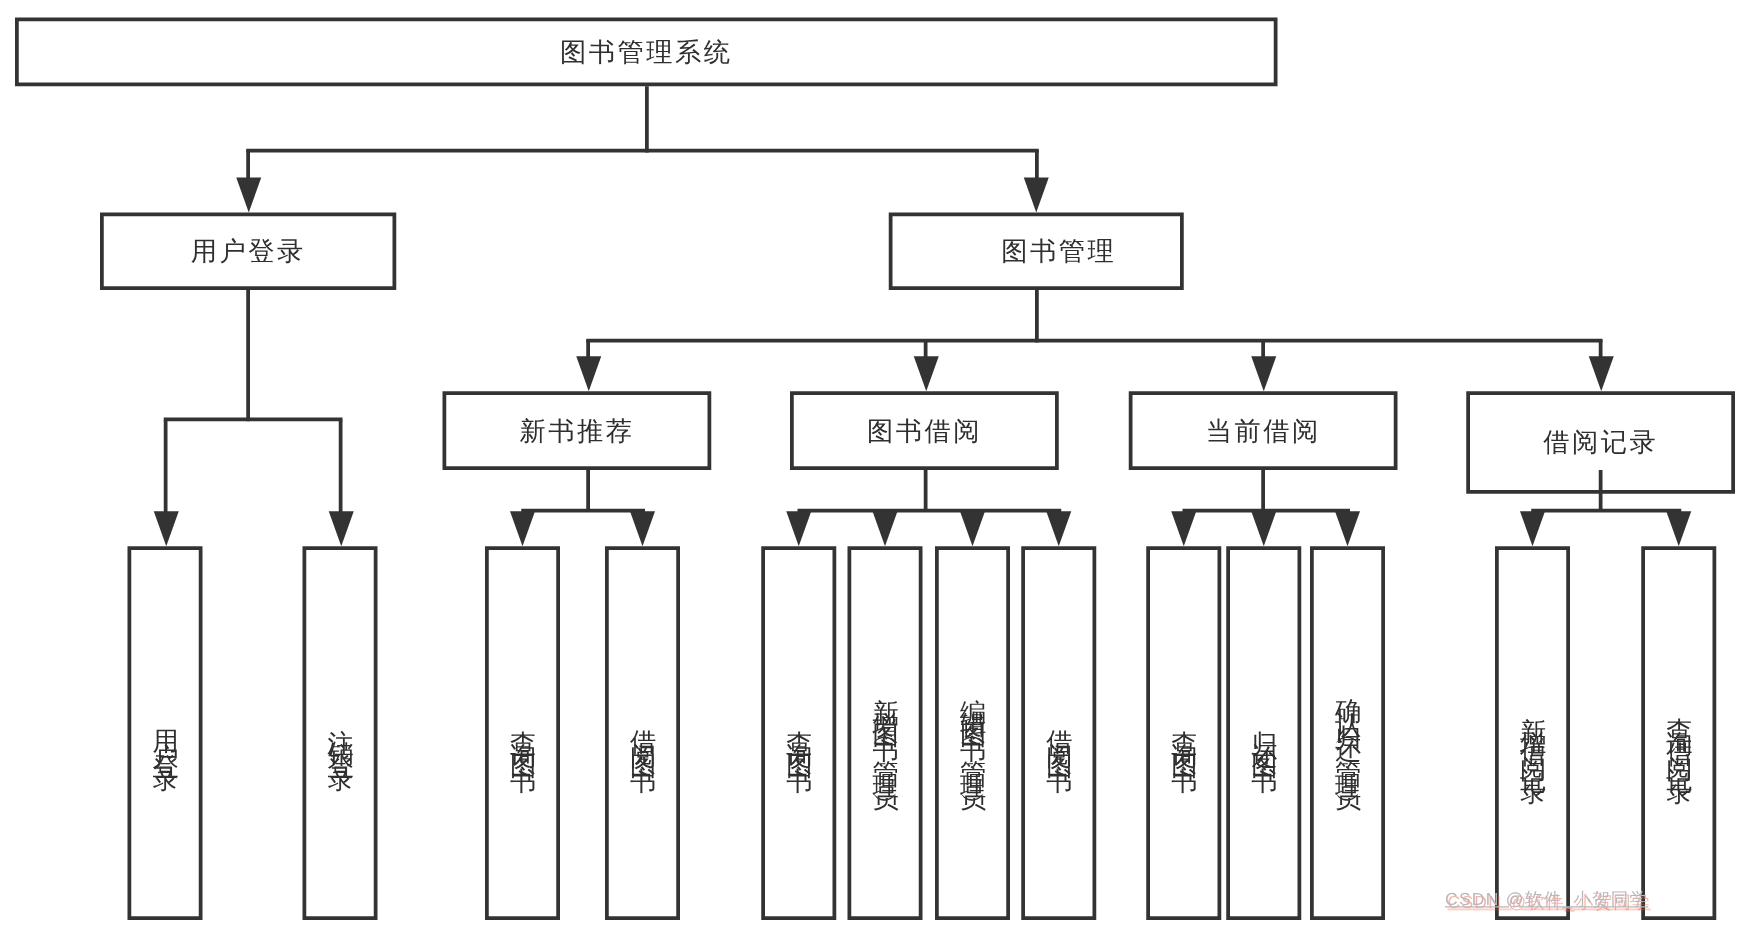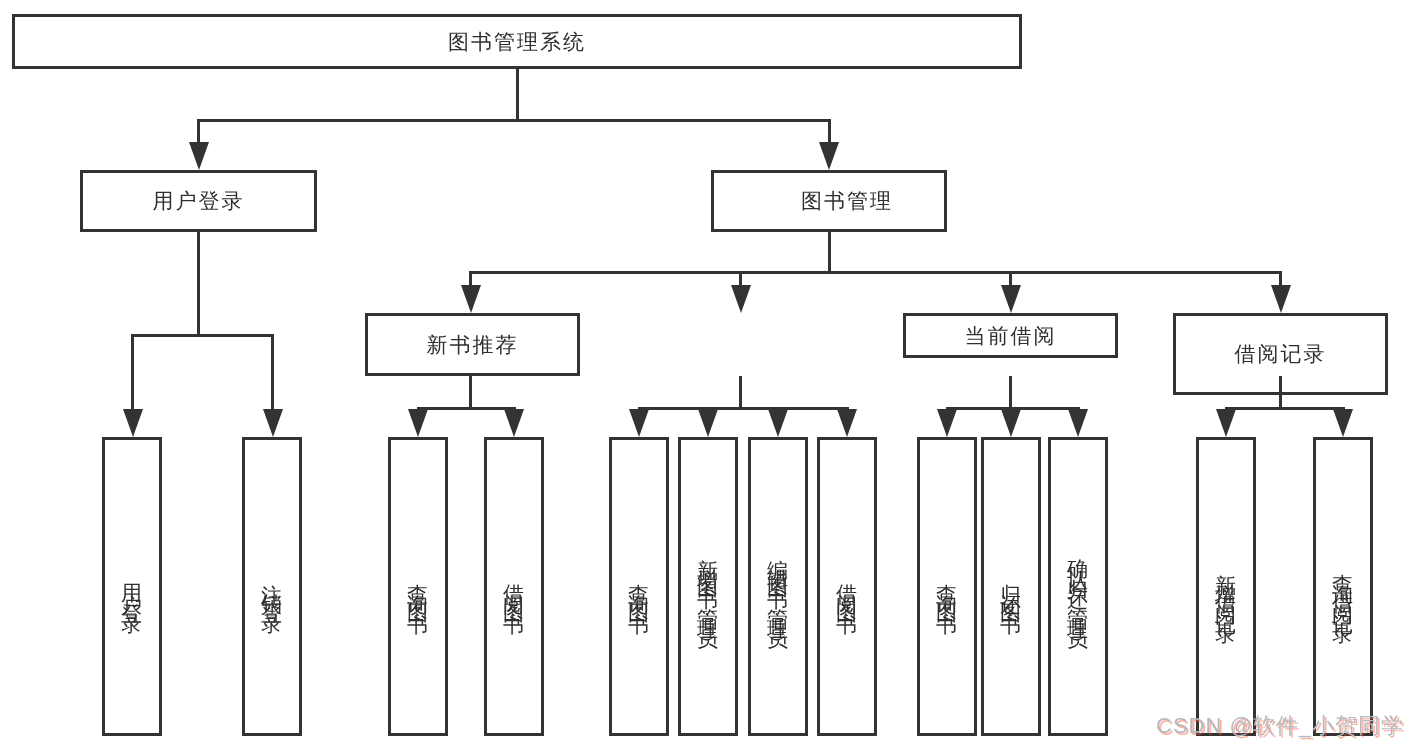--- a/index.html
+++ b/index.html
@@ -45,26 +45,27 @@
   .hline{position:absolute;height:3px;background:var(--line);}
   .arrow{
     position:absolute;width:0;height:0;
     border-left:10px solid transparent;
     border-right:10px solid transparent;
     border-top:28px solid var(--line);
   }
   .watermark{
     position:absolute;
     left:1156px;top:711px;
-    font-size:22px;
+    font-size:14px;
     letter-spacing:1px;
     color:var(--watermark);
     text-shadow:2px 2px 0 var(--watermark_shadow);
     z-index:5;
     white-space:nowrap;
+    text-decoration:underline;
   }
 </style>
 </head>
 <body>
 
 <div class="stage">
 
   <div class="box" style="left:12px;top:14px;width:1010px;height:55px;">
     <span>图书管理系统</span>
   </div>
@@ -94,24 +95,27 @@
   <div class="hline" style="left:469px;top:270.5px;width:813px;"></div>
   <div class="vline" style="left:469px;top:272px;height:15px;"></div>
   <div class="vline" style="left:739px;top:272px;height:15px;"></div>
   <div class="vline" style="left:1009px;top:272px;height:15px;"></div>
   <div class="vline" style="left:1279px;top:272px;height:15px;"></div>
   <div class="arrow" style="left:460.5px;top:285px;"></div>
   <div class="arrow" style="left:730.5px;top:285px;"></div>
   <div class="arrow" style="left:1000.5px;top:285px;"></div>
   <div class="arrow" style="left:1270.5px;top:285px;"></div>
 
-  <div class="box" style="left:365px;top:313px;width:215px;height:63px;">
+  <div class="box" style="left:354px;top:313px;width:215px;height:63px;">
     <span>新书推荐</span>
   </div>
-  <div class="box" style="left:903px;top:313px;width:215px;height:45px;">
+  <div class="box" style="left:632px;top:313px;width:215px;height:63px;">
+    <span>图书借阅</span>
+  </div>
+  <div class="box" style="left:903px;top:313px;width:215px;height:63px;">
     <span>当前借阅</span>
   </div>
   <div class="box" style="left:1173px;top:313px;width:215px;height:82px;">
     <span>借阅记录</span>
   </div>
 
   <div class="vline" style="left:469px;top:376px;height:33px;"></div>
   <div class="hline" style="left:416.5px;top:406.5px;width:99px;"></div>
   <div class="arrow" style="left:408px;top:409px;"></div>
   <div class="arrow" style="left:504px;top:409px;"></div>

